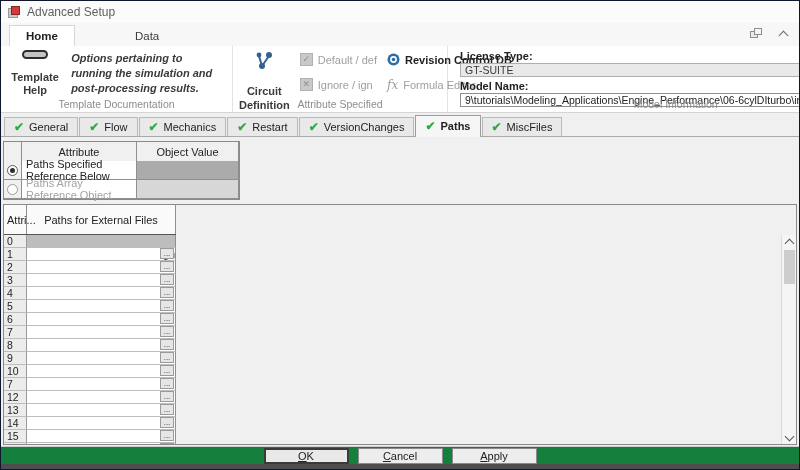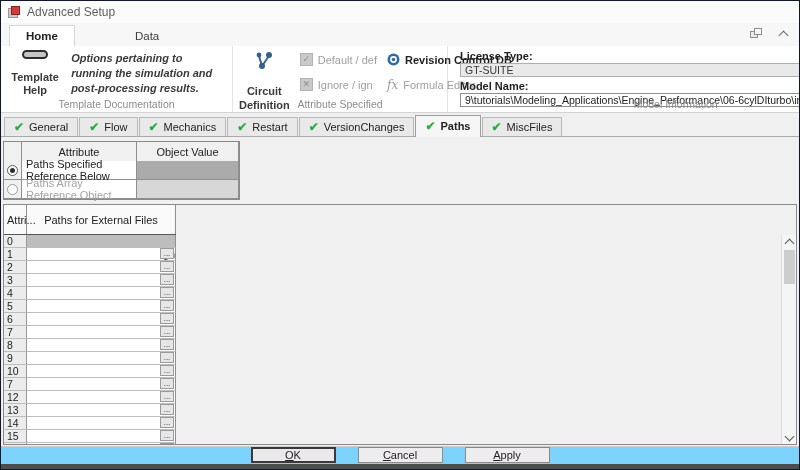--- a/index.html
+++ b/index.html
@@ -123,22 +123,22 @@
   .vs-btn { position:absolute; left:0; width:15px; height:13px; }
   .vs-btn.up { top:0; } .vs-btn.down { bottom:0; }
   .vs-btn:after { content:""; position:absolute; left:4px; width:6px; height:6px; }
   .vs-btn.up:after { top:5px; border-left:1.4px solid #555; border-top:1.4px solid #555;
                      transform:rotate(45deg); }
   .vs-btn.down:after { top:2px; border-right:1.4px solid #555; border-bottom:1.4px solid #555;
                        transform:rotate(45deg); }
   .vs-thumb { position:absolute; left:2px; top:15px; width:11px; height:34px; background:#cdcdcd; }
 
   
-  .footer { height:18px; border-top:1px solid #cccccc; background:#7dd3fc;
-            display:flex; align-items:flex-start; justify-content:center; gap:22px; }
+  .footer { height:18px; border-top:1px solid #cccccc; background:#15803d;
+            display:flex; align-items:center; justify-content:center; gap:9px; }
   .btn { width:85px; height:16px; background:#ededed; border:1px solid #8a8a8a;
          font-family:inherit; font-size:11px; line-height:12px; color:#222; padding:0; }
   .btn.focused { border:2px solid #3a3a3a; background:#e9e9e9; }
   .bottom-strip { height:7px; background:#4d4d4d; }
 
   svg { display:block; }
 </style>
 </head>
 <body>
 

